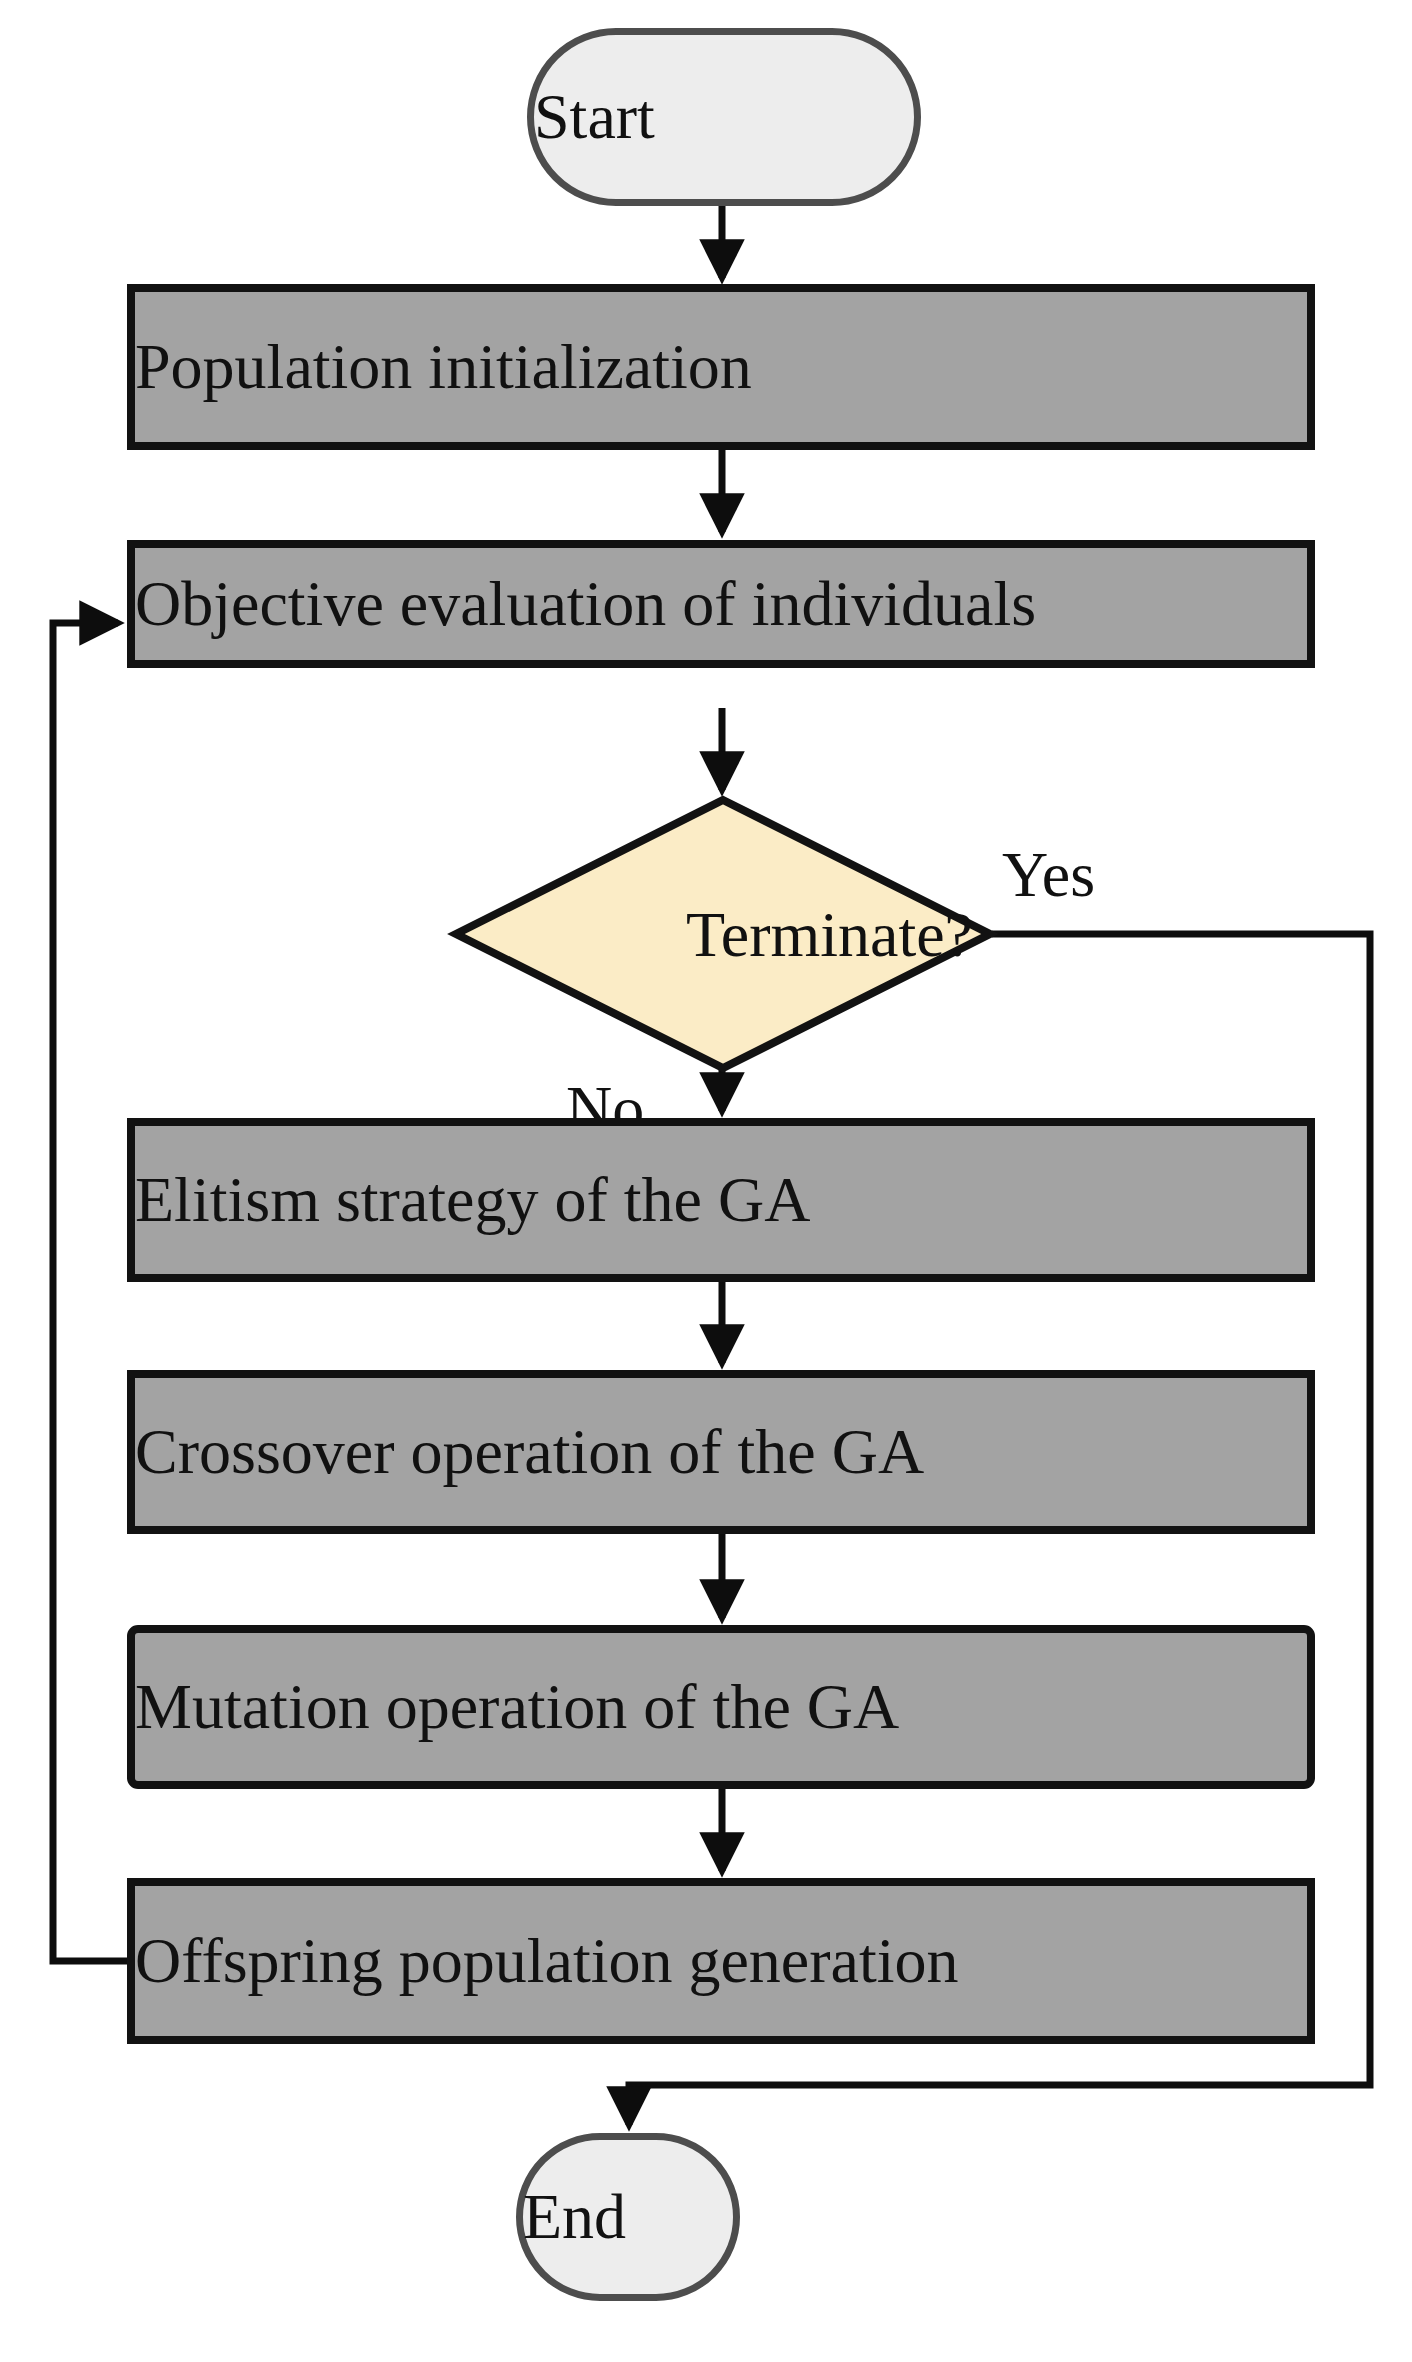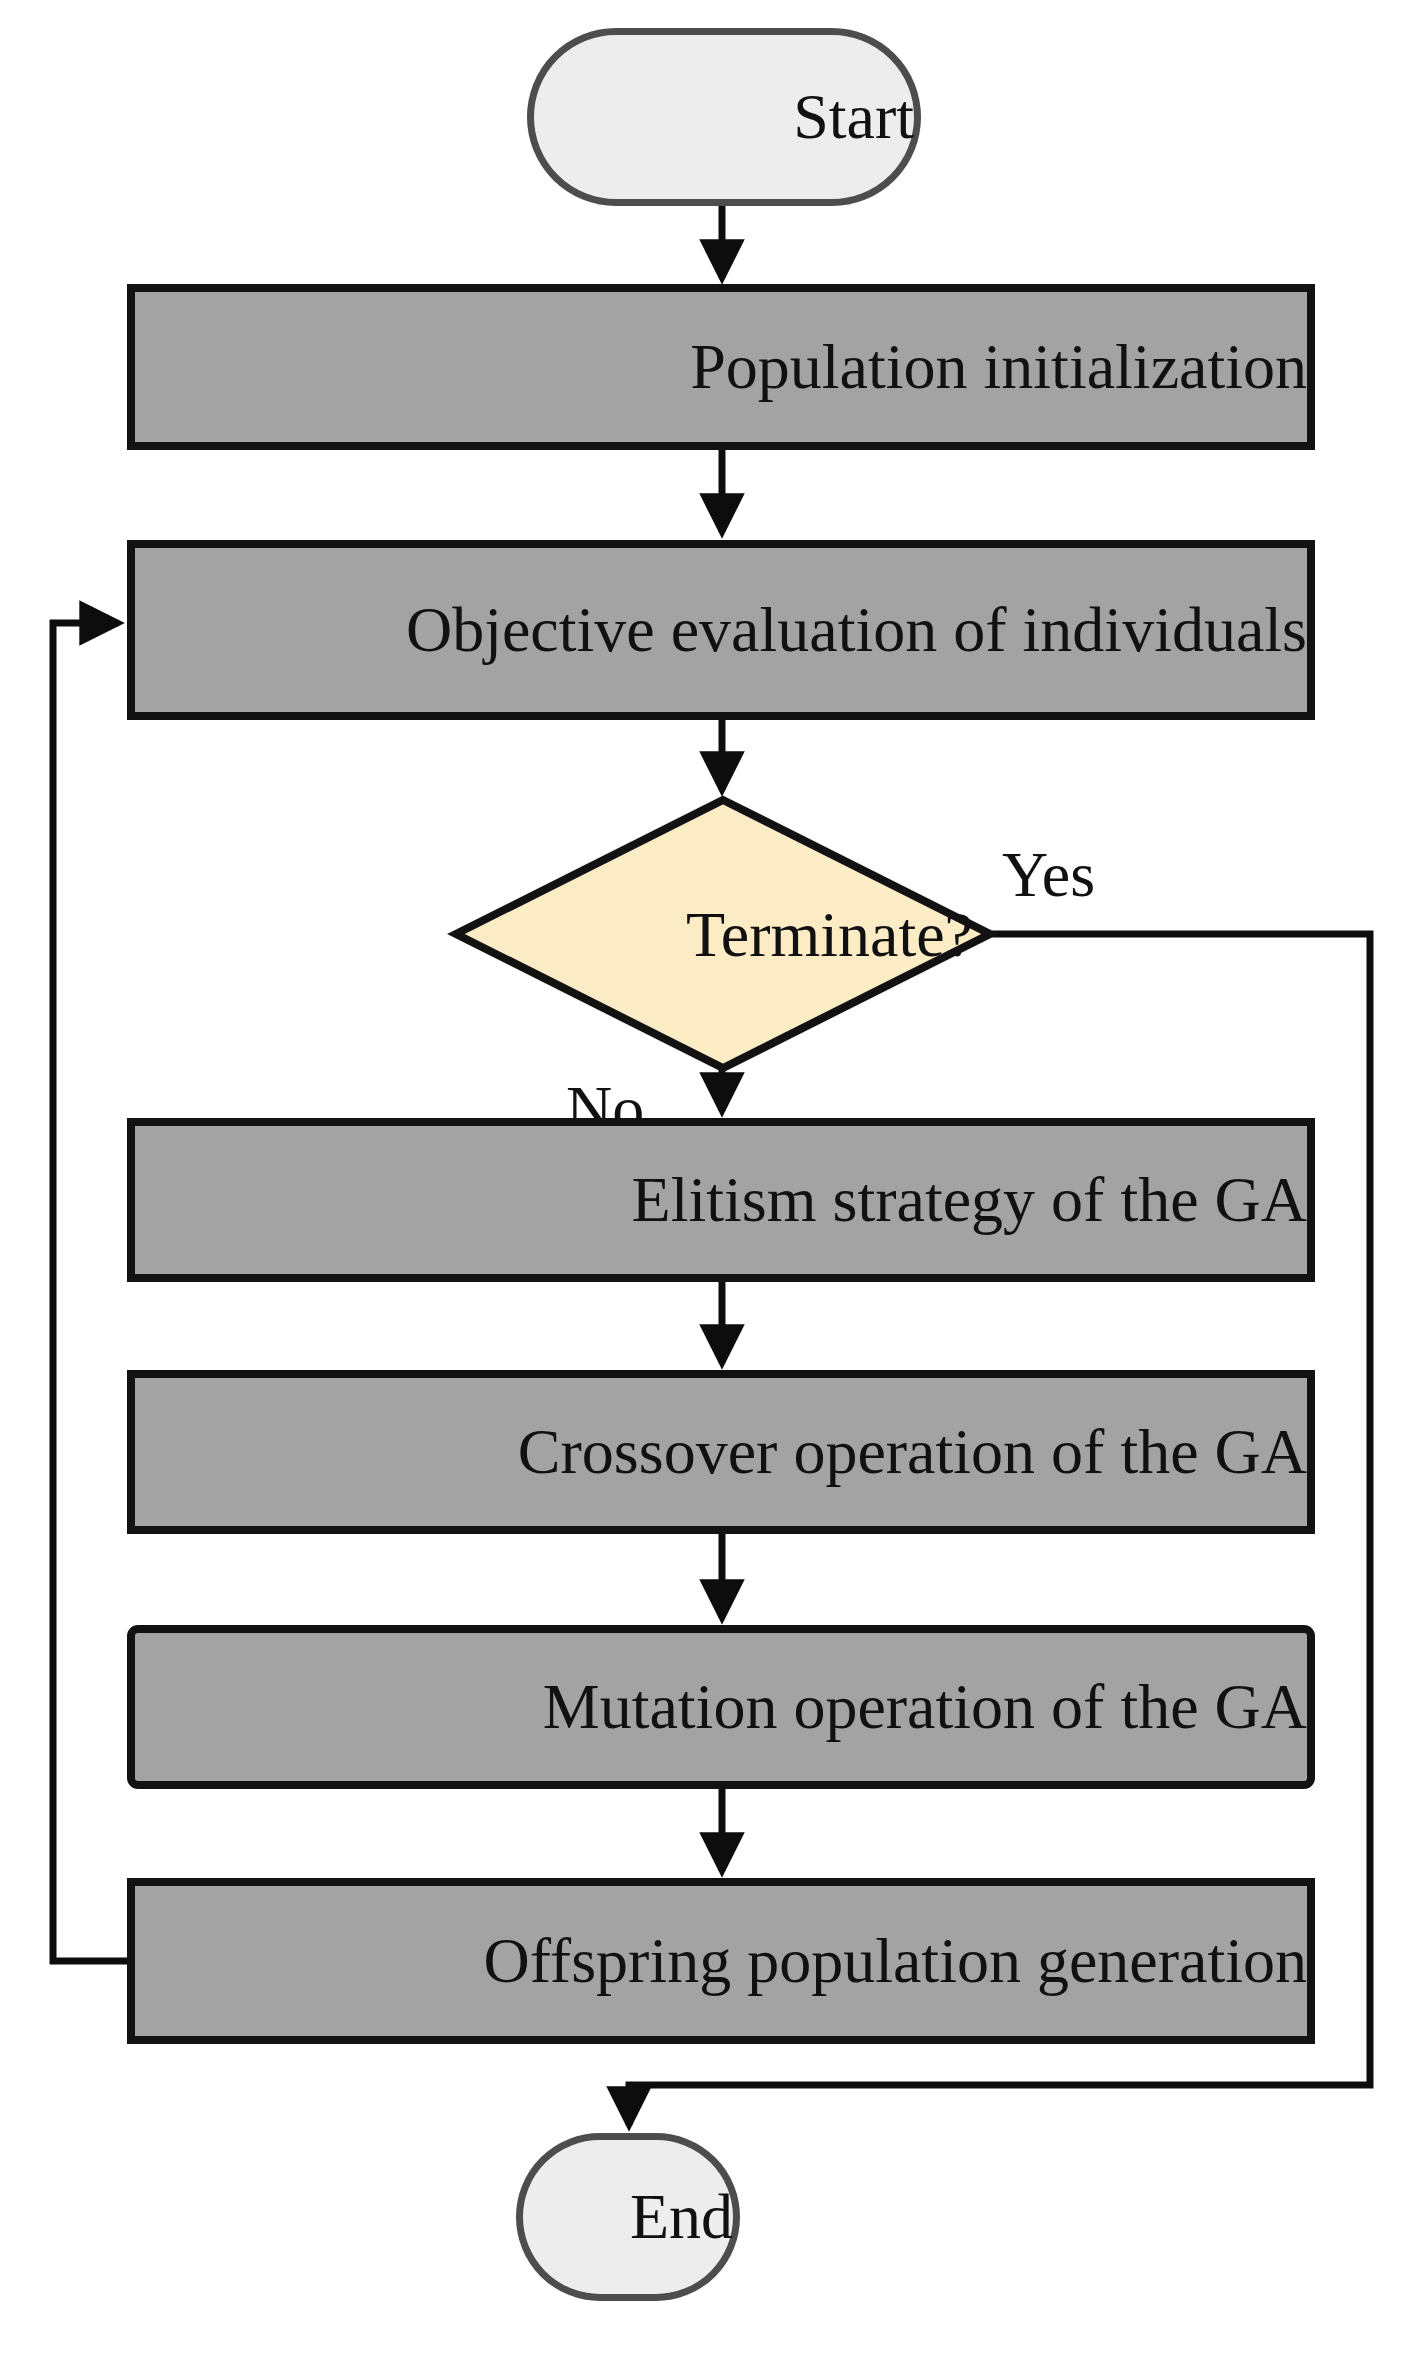--- a/index.html
+++ b/index.html
@@ -7,21 +7,21 @@
     position:relative;
     width:1412px;height:2362px;
     background:#ffffff;
     font-family:"Liberation Serif","DejaVu Serif",serif;
     color:#111111;
     overflow:hidden;
   }
   .edges-svg{position:absolute;left:0;top:0;width:1412px;height:2362px;}
   .node{
     position:absolute;
-    display:flex;align-items:center;justify-content:flex-end;
+    display:flex;align-items:center;justify-content:flex-start;
     box-sizing:border-box;
     text-align:center;
     font-size:64px;
     line-height:1.05;
     white-space:nowrap;
   }
   .terminator{
     background:#ededed;
     border:7px solid #4d4d4d;
     border-radius:95px;
@@ -68,21 +68,21 @@
   </svg>
 
   <div class="node terminator" style="left:527px;top:28px;width:394px;height:178px;">
     <span>Start</span>
   </div>
 
   <div class="node process" style="top:284px;height:166px;">
     <span>Population initialization</span>
   </div>
 
-  <div class="node process" style="top:540px;height:180px;">
+  <div class="node process" style="top:540px;height:128px;">
     <span>Objective evaluation of individuals</span>
   </div>
 
   <div class="decision-label" style="left:473px;top:902px;width:500px;height:66px;">
     <span>Terminate?</span>
   </div>
 
   <div class="branch-label" style="left:1002px;top:838px;font-family:Liberation Serif, serif;">Yes</div>
 
   <div class="branch-label" style="left:566px;top:1072px;">No</div>

